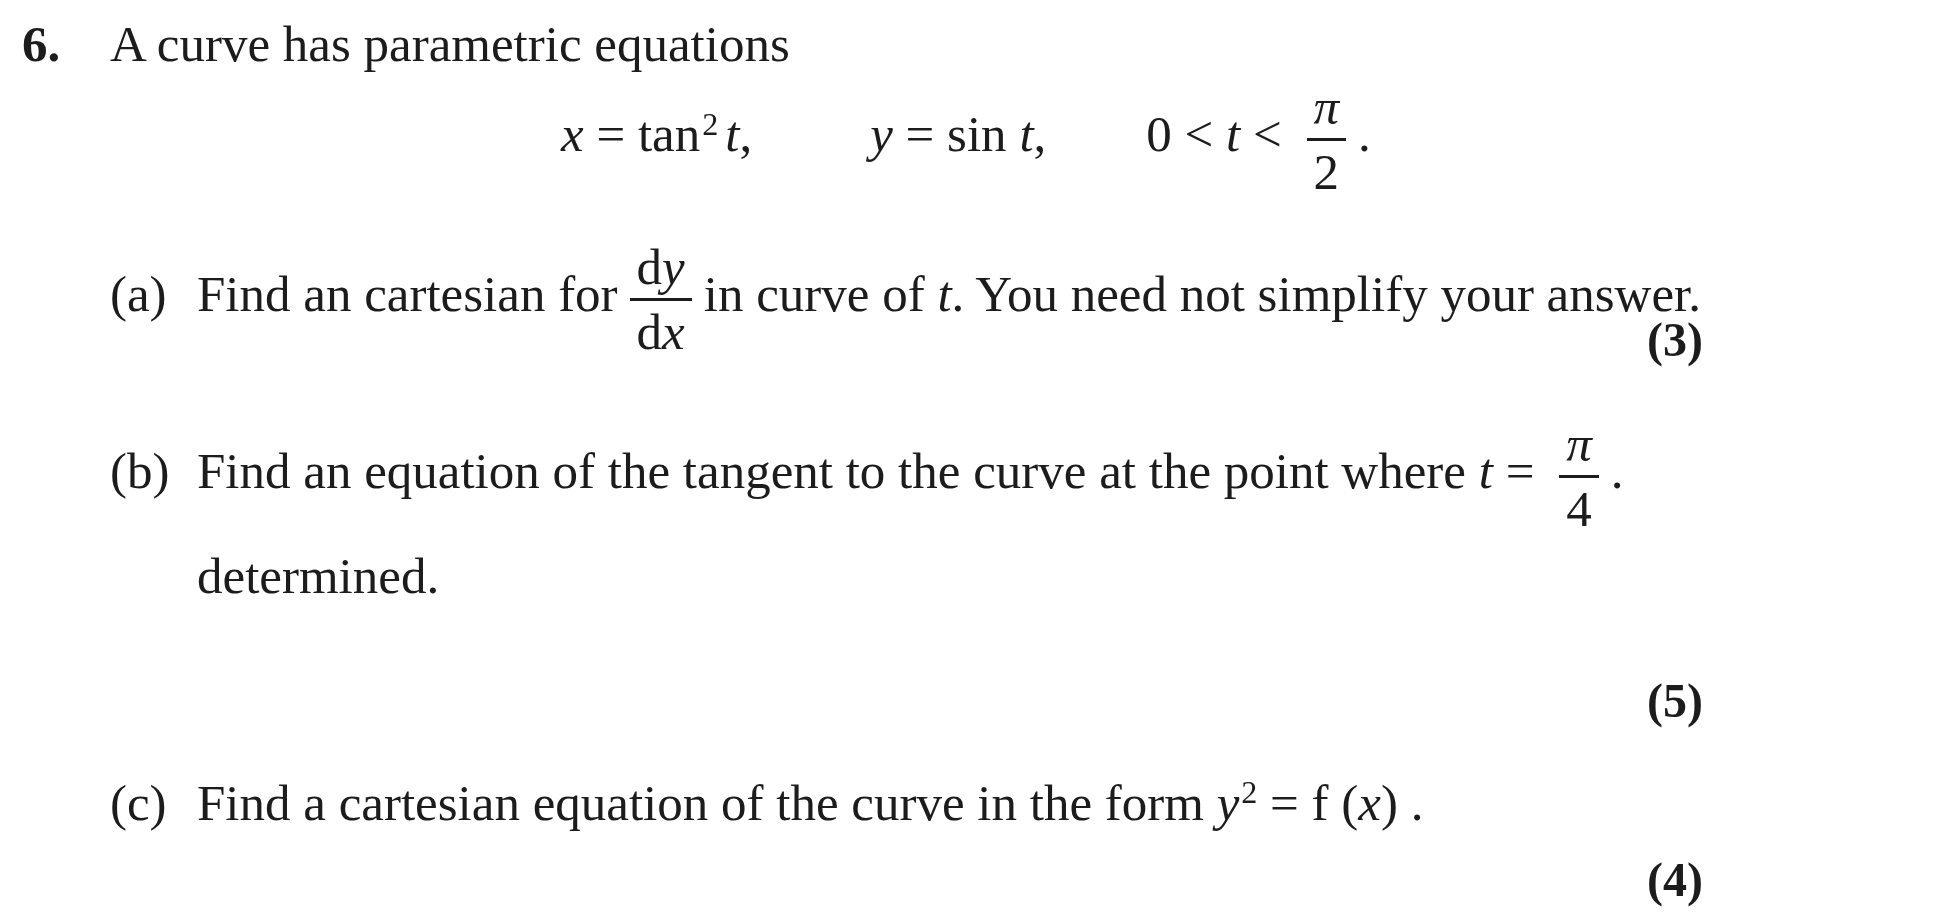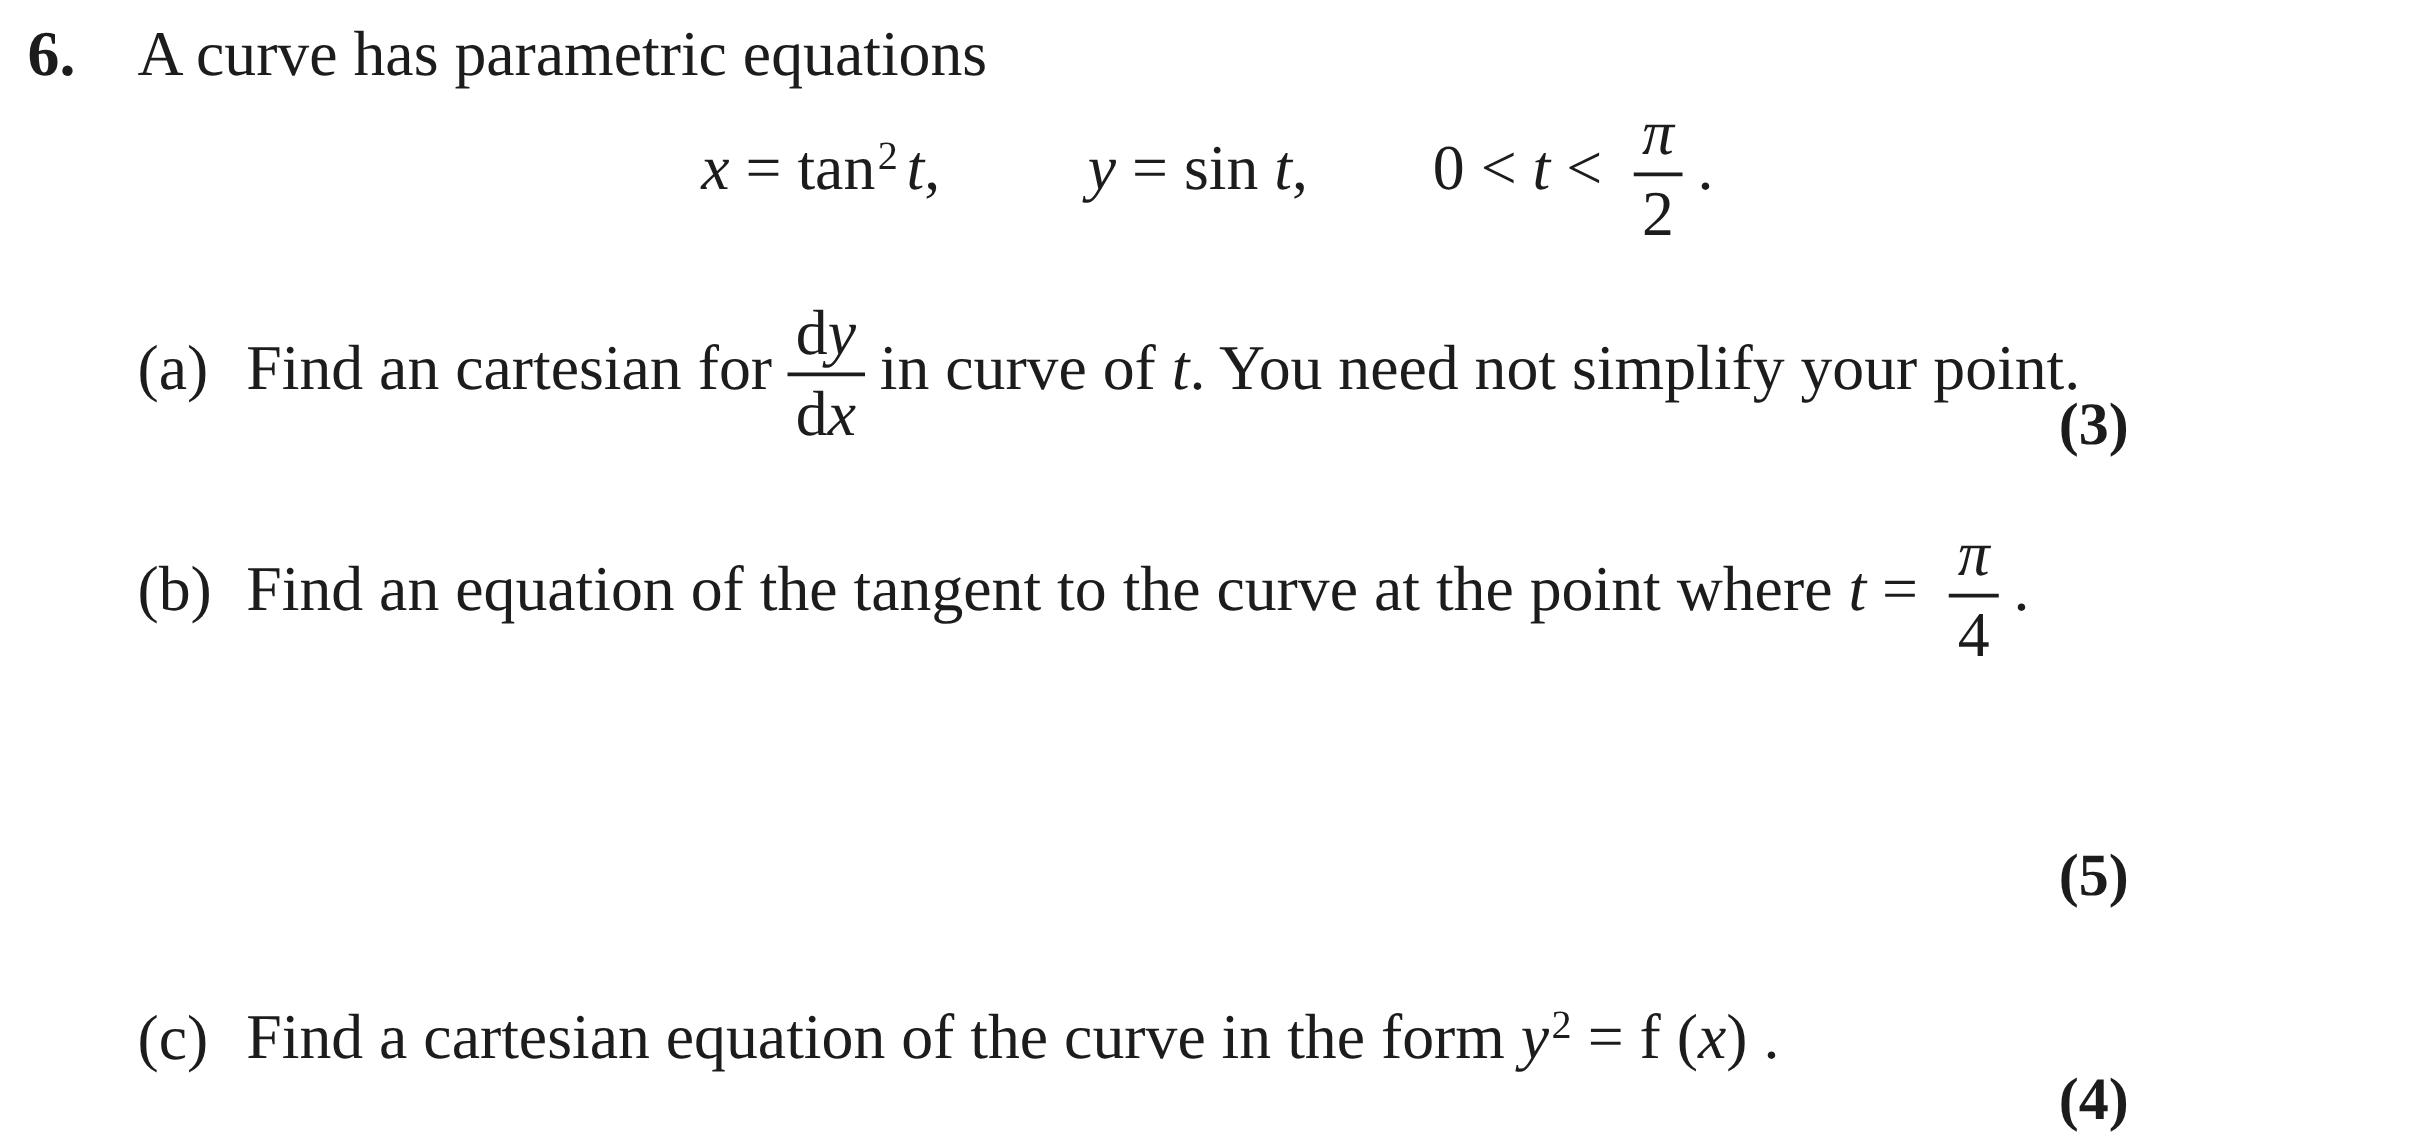--- a/index.html
+++ b/index.html
@@ -60,31 +60,32 @@
   <div class="row" style="left:22px; top:15px;"><span class="qnum">6.</span><span>A curve has parametric equations</span></div>
 
   <div class="row" style="left:561px; top:79px;"><span><span class="it">x</span><span> = tan</span><span class="sup fn">2</span><span class="it">t</span><span>,</span></span><span class="eq-gap-1"><span class="it">y</span><span> = sin </span><span class="it">t</span><span>,</span></span><span class="eq-gap-2"><span>0 &lt; </span><span class="it">t</span><span> &lt; </span><span class="frac">
           <span class="num it">π</span>
           <span class="den">2</span>
         </span><span>.</span></span></div>
 
   <div class="row" style="left:110px; top:239px;"><span class="part-label">(a)</span><span>Find an cartesian for</span><span class="frac">
         <span class="num"><span>d</span><span class="it">y</span></span>
         <span class="den"><span>d</span><span class="it">x</span></span>
-      </span><span>in curve of </span><span class="it">t</span><span>. You need not simplify your point.</span></div>
+      </span><span>in curve of </span><span class="it">t</span><span>. You need not simplify your answer.</span></div>
 
   <div class="row marks" style="right:44px; top:312px;">(3)</div>
 
   <div class="row" style="left:110px; top:416px;"><span class="part-label">(b)</span><span>Find an equation of the tangent to the curve at the point where </span><span class="it">t</span><span> = </span><span class="frac">
         <span class="num it">π</span>
         <span class="den">4</span>
       </span><span>.</span></div>
 
   <div class="para">
+    <div class="lline">determined.</div>
   </div>
 
   <div class="row marks" style="right:44px; top:673px;">(5)</div>
 
-  <div class="row" style="left:110px; top:801px;"><span class="part-label">(c)</span><span>Find a cartesian equation of the curve in the form </span><span class="it">y</span><span class="sup">2</span><span> = f (</span><span class="it">x</span><span>) .</span></div>
+  <div class="row" style="left:110px; top:774px;"><span class="part-label">(c)</span><span>Find a cartesian equation of the curve in the form </span><span class="it">y</span><span class="sup">2</span><span> = f (</span><span class="it">x</span><span>) .</span></div>
 
   <div class="row marks" style="right:44px; top:852px;">(4)</div>
 
 </div>
 
 </body></html>

